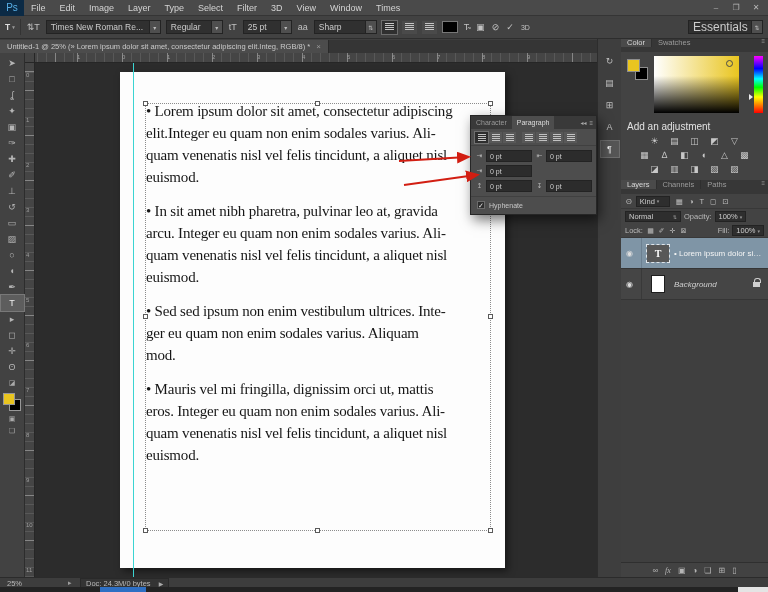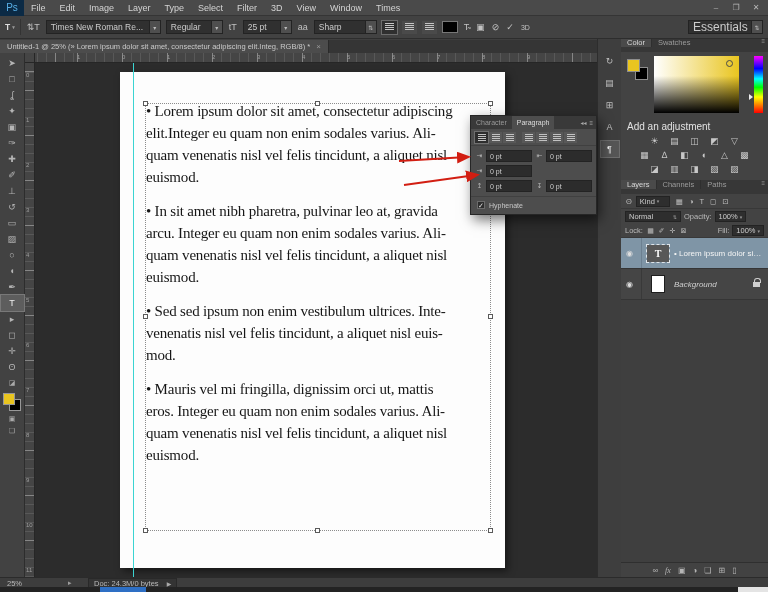--- a/index.html
+++ b/index.html
@@ -119,21 +119,21 @@
   .italic{font-style:italic}
   .padlock{position:relative;width:7px;height:5px;background:#cfcfcf;margin-right:3px;flex:none}
   .padlock::before{content:"";position:absolute;top:-4px;left:1px;width:5px;height:4px;border:1px solid #cfcfcf;border-bottom:none;border-radius:3px 3px 0 0}
   .lp-bottom{height:15px;border-top:1px solid #2f2f2f;background:#424242;display:flex;align-items:center;justify-content:center;gap:7px;flex:none}
   .lpb-icon{font-size:8px;color:#b5b5b5}
 
   
   .statusbar{position:absolute;left:0;right:0;bottom:0;height:15px;background:#3d3d3d;border-top:1px solid #2b2b2b;z-index:10;font-size:7.5px;color:#b9b9b9}
   .sb-zoom{position:absolute;left:7px;top:1px}
   .sb-flyout{position:absolute;left:68px;top:1px;font-size:7px;color:#9d9d9d}
-  .sb-doc{position:absolute;left:88px;top:0;height:10px;background:#343434;border:1px solid #292929;display:flex;align-items:center;gap:8px;padding:0 5px}
+  .sb-doc{position:absolute;left:80px;top:0;height:10px;background:#343434;border:1px solid #292929;display:flex;align-items:center;gap:8px;padding:0 5px}
   .sb-arrow{font-size:6px;color:#aaa}
   .task-strip{position:absolute;left:0;right:0;bottom:0;height:5px;background:#232323}
   .task-blue{position:absolute;left:100px;width:46px;height:5px;background:#2e6fc4}
   .task-white{position:absolute;right:0;width:30px;height:5px;background:#e4e4e4}
 
   
   .arrows{position:absolute;left:0;top:0;width:768px;height:592px;z-index:60;pointer-events:none}
 </style>
 </head>
 <body>
@@ -285,21 +285,21 @@
             <div class="tline">euismod.</div>
           </div>
           <div class="para">
             <div class="tline">• In sit amet nibh pharetra, pulvinar leo at, gravida</div>
             <div class="tline">arcu. Integer eu quam non enim sodales varius. Ali-</div>
             <div class="tline">quam venenatis nisl vel felis tincidunt, a aliquet nisl</div>
             <div class="tline">euismod.</div>
           </div>
           <div class="para">
             <div class="tline">• Sed sed ipsum non enim vestibulum ultrices. Inte-</div>
-            <div class="tline">venenatis nisl vel felis tincidunt, a aliquet nisl euis-</div>
+            <div class="tline">ger eu quam non enim sodales varius. Aliquam</div>
             <div class="tline">mod.</div>
           </div>
           <div class="para">
             <div class="tline">• Mauris vel mi fringilla, dignissim orci ut, mattis</div>
             <div class="tline">eros. Integer eu quam non enim sodales varius. Ali-</div>
             <div class="tline">quam venenatis nisl vel felis tincidunt, a aliquet nisl</div>
             <div class="tline">euismod.</div>
           </div>
         </div>
       <div class="selection">

